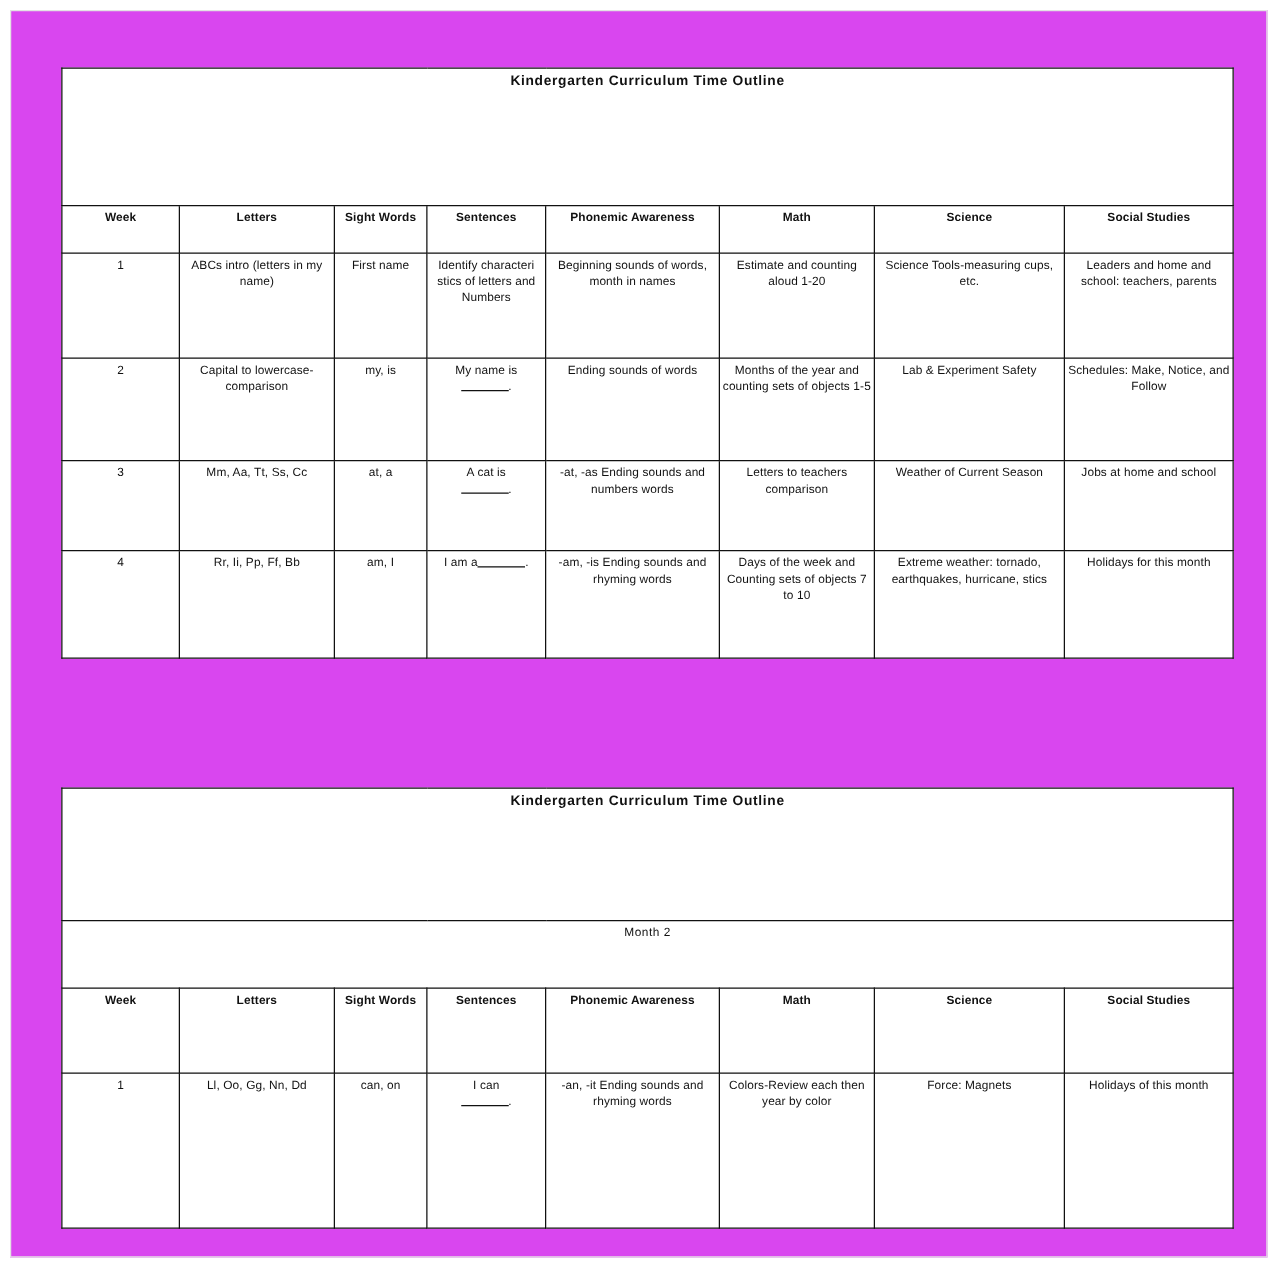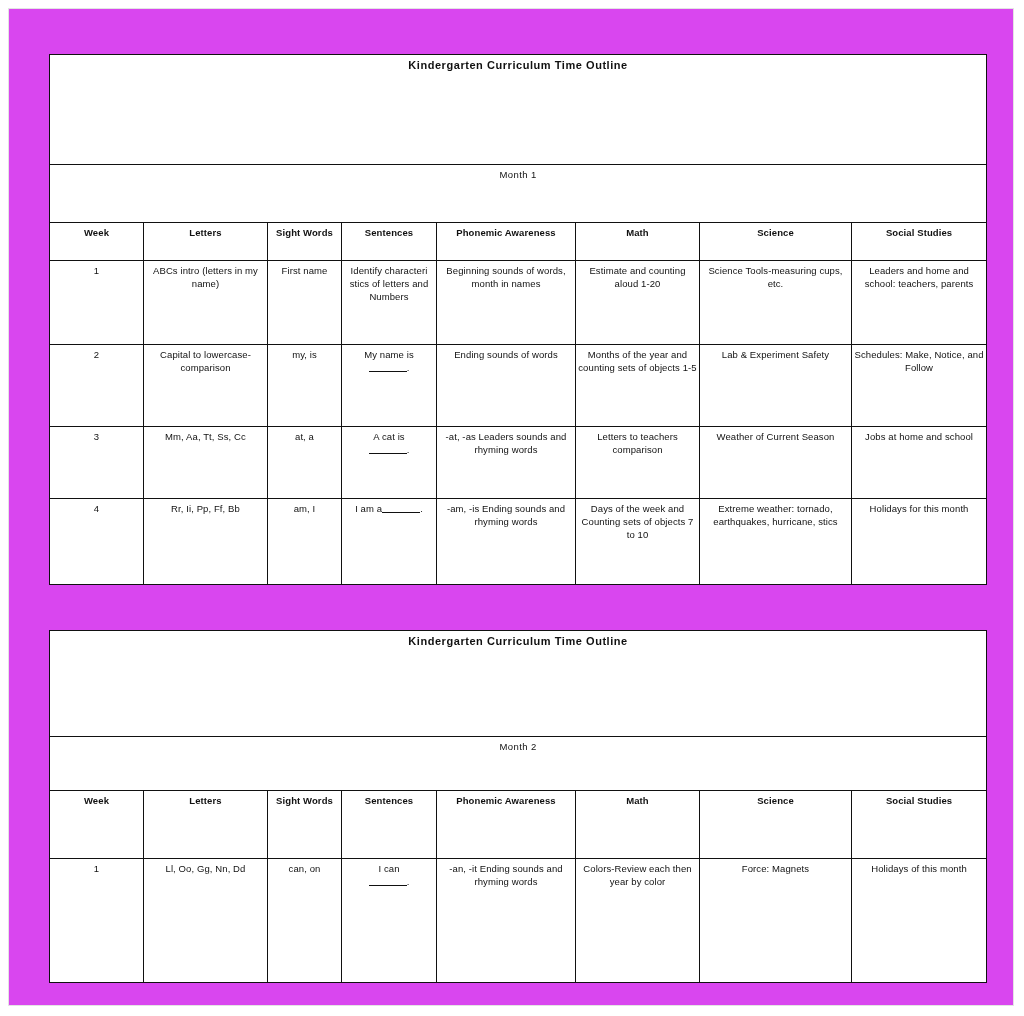--- a/index.html
+++ b/index.html
@@ -142,25 +142,20 @@
           <col class="c-math">
           <col class="c-science">
           <col class="c-social">
       </colgroup>
       <tbody>
         <tr>
           <td class="title-band" colspan="8">
             <div class="title-text">Kindergarten Curriculum Time Outline</div>
           </td>
         </tr>
-        <tr>
-          <td class="month-band" colspan="8">
-            <div class="month-text">Month 1</div>
-          </td>
-        </tr>
         <tr class="header-row">
           <td class="colhead">Week</td>
           <td class="colhead">Letters</td>
           <td class="colhead">Sight Words</td>
           <td class="colhead">Sentences</td>
           <td class="colhead">Phonemic Awareness</td>
           <td class="colhead">Math</td>
           <td class="colhead">Science</td>
           <td class="colhead">Social Studies</td>
         </tr>
@@ -191,21 +186,21 @@
         </tr>
 
         <tr class="data-row-3">
           <td class="week-cell">3</td>
           <td>Mm, Aa, Tt, Ss, Cc</td>
           <td>at, a</td>
           <td>
             <span>A cat is</span><br>
             <span class="blank-line"></span><span>.</span>
           </td>
-          <td>-at, -as Leaders sounds and rhyming words</td>
+          <td>-at, -as Ending sounds and numbers words</td>
           <td>Letters to teachers comparison</td>
           <td>Weather of Current Season</td>
           <td>Jobs at home and school</td>
         </tr>
 
         <tr class="data-row-4">
           <td class="week-cell">4</td>
           <td>Rr, Ii, Pp, Ff, Bb</td>
           <td>am, I</td>
           <td>

